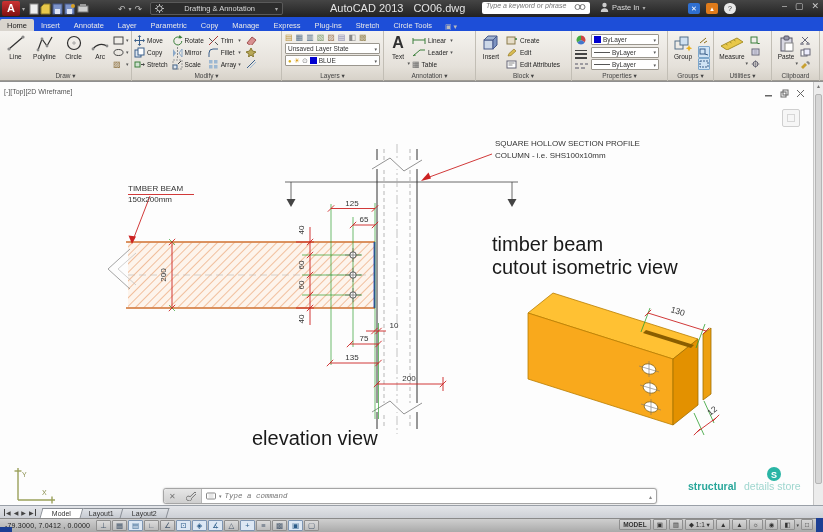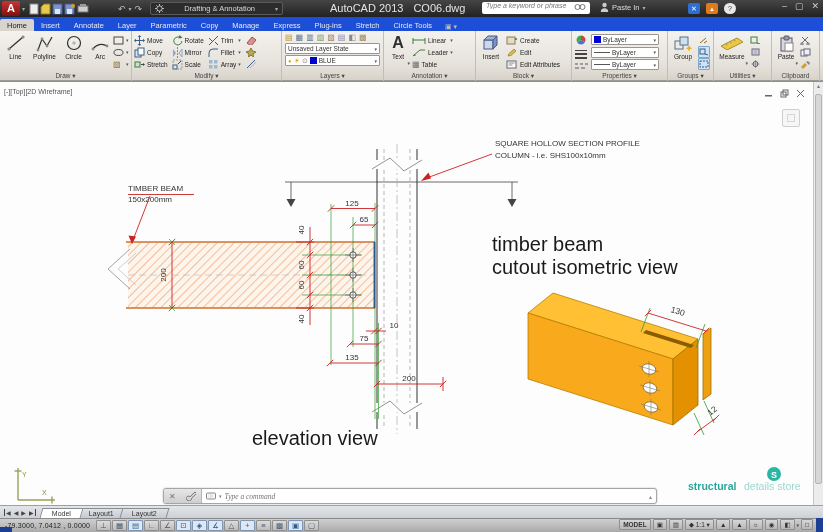--- a/index.html
+++ b/index.html
@@ -39,21 +39,21 @@
 #vplabel{position:absolute;left:4px;top:6px;font-size:7px;color:#555}
 #vpbtns{position:absolute;right:18px;top:7px;display:flex;gap:7px;color:#666;font-size:8px}
 #viewcube{position:absolute;right:18px;top:24px;width:26px;height:26px;opacity:.45}
 #viewcube .vc-o{position:absolute;left:3px;top:3px;width:18px;height:18px;border:1px solid #999;border-radius:2px;background:#eee}
 #viewcube .vc-i{position:absolute;left:8px;top:8px;width:8px;height:8px;border:1px solid #aaa}
 #scrollbar{position:absolute;right:0;top:0;width:10px;height:424px;background:#ececec;border-left:1px solid #c6c6c6;font-size:6px;color:#777;text-align:center}
 #sb-thumb{position:absolute;left:1px;top:12px;width:7px;height:390px;background:#d6d6d6;border:1px solid #b5b5b5;border-radius:2px}
 #cmdbar{position:absolute;left:163px;top:406px;width:494px;height:16px;display:flex;border:1px solid #a5a5a5;border-radius:3px;background:#fff;box-shadow:0 0 2px rgba(0,0,0,.25)}
 #cmd-left{width:38px;background:linear-gradient(#e6e6e6,#cfcfcf);border-right:1px solid #b5b5b5;border-radius:3px 0 0 3px;display:flex;align-items:center;justify-content:space-around;color:#777;font-size:8px}
 #cmd-main{flex:1;display:flex;align-items:center;gap:3px;padding:0 4px}
-#cmd-main input{flex:1;border:none;outline:none;font-size:7.5px;font-style:italic;color:#888;font-family:Liberation Serif, serif}
+#cmd-main input{flex:1;border:none;outline:none;font-size:7.5px;font-style:italic;color:#888;font-family:Liberation Mono, monospace}
 
 #tabsbar{position:absolute;left:0;top:505px;width:823px;height:13px;background:linear-gradient(#e3e5e9,#cdd0d6);border-top:1px solid #9aa0a8;display:flex;align-items:flex-end;font-size:7px;color:#333}
 .navgrp{display:flex;gap:3px;padding:0 5px 2px 4px;font-size:6px;color:#444}
 .ltab{padding:1px 10px;border:1px solid #8a8f96;border-bottom:none;background:linear-gradient(#dfe2e6,#c6cad1);margin-right:-4px;transform:skewX(-16deg)}
 .ltab>span{display:inline-block;transform:skewX(16deg)}
 .ltab.active{background:#fff;z-index:2}
 
 #statusbar{position:absolute;left:0;top:518px;width:823px;height:14px;background:linear-gradient(#cfcfcf,#aaa);border-top:1px solid #8a8a8a;display:flex;align-items:center;font-size:7px;color:#222}
 #coords{width:96px;padding-left:5px;letter-spacing:.2px}
 .stgl{width:15px;height:11px;margin-right:1px;border:1px solid #8f8f8f;border-radius:1px;background:linear-gradient(#dcdcdc,#bdbdbd);font-size:7.5px;line-height:10px;text-align:center;color:#44566b}

